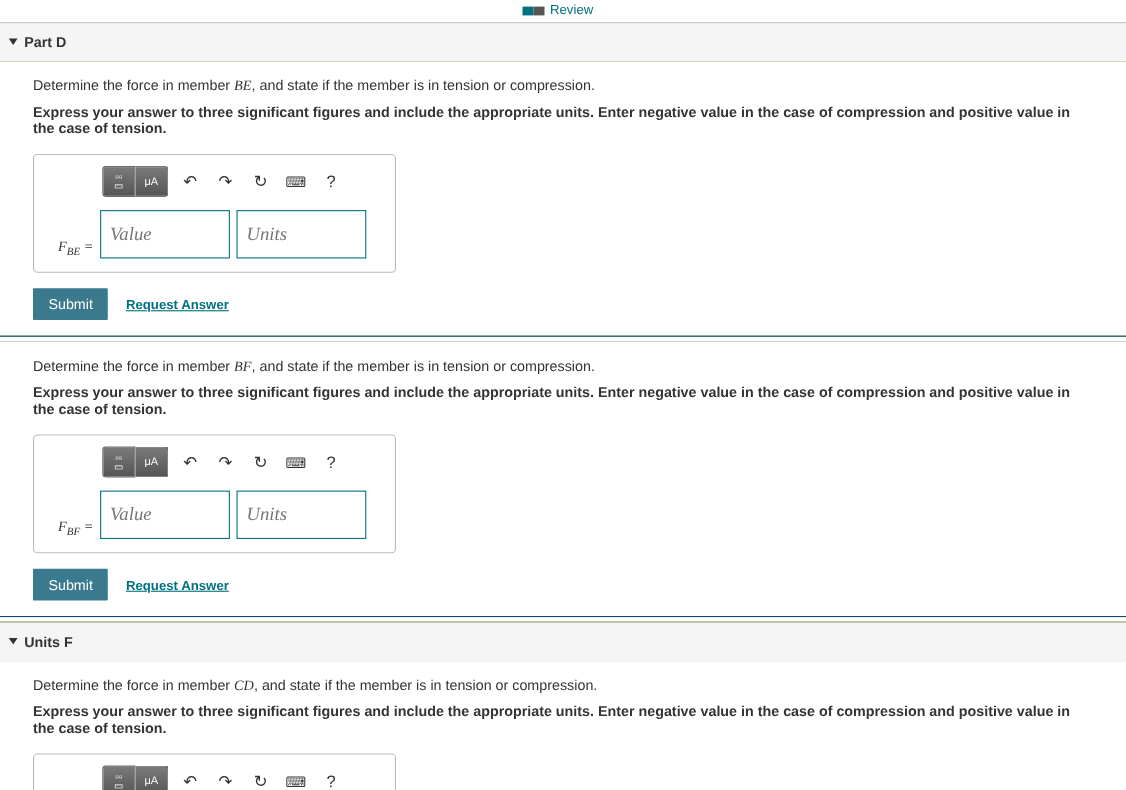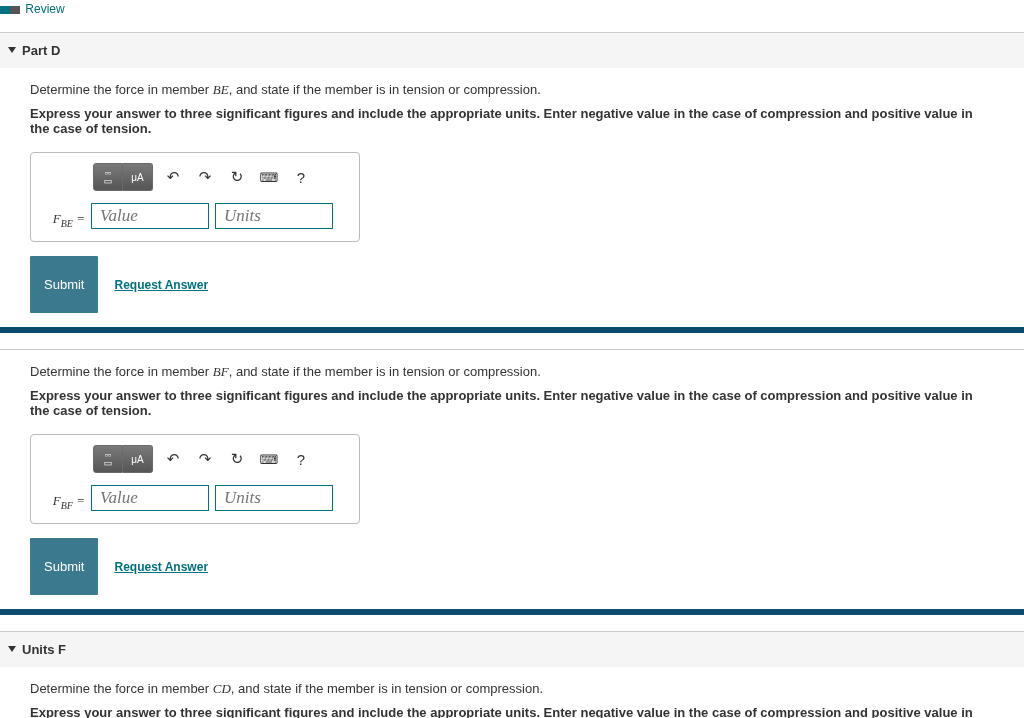--- a/index.html
+++ b/index.html
@@ -4,39 +4,39 @@
   <style>
     * { box-sizing: border-box; margin: 0; padding: 0; }
     body {
       font-family: Arial, Helvetica, sans-serif;
       font-size: 13px;
       color: #333;
       background: #fff;
       width: 1024px;
     }
     .top-bar {
-      text-align: left;
+      text-align: center;
       padding: 2px 10px 0 0;
       color: #00717f;
       font-size: 12px;
     }
     .top-bar .review-icon {
       display: inline-block;
       width: 10px;
       height: 8px;
       background: #00717f;
       margin-right: 2px;
       vertical-align: middle;
     }
     .top-bar .review-icon.r2 { background: #555; margin-left: -2px; }
     .part-section {
       border-top: 1px solid #ccc;
-      border-bottom: 6px solid #0c4a6e;
+      border-bottom: 1px solid #0c4a6e;
       background: #4d7c0f;
-      margin-top: 16px;
+      margin-top: 4px;
     }
     .part-header {
       padding: 10px 20px 10px 22px;
       font-size: 13px;
       font-weight: bold;
       color: #333;
       cursor: pointer;
       position: relative;
       background: #f5f5f5;
     }
@@ -121,41 +121,41 @@
     }
     .var-label {
       font-size: 13px;
       font-style: italic;
       font-family: 'Times New Roman', serif;
       min-width: 44px;
       text-align: right;
     }
     .var-label sub { font-size: 10px; font-style: italic; }
     .val-input, .unit-input {
-      height: 26px;
+      height: 44px;
       border: 1px solid #00717f;
       font-size: 17px;
       font-style: italic;
       font-family: 'Times New Roman', serif;
       color: #888;
       padding: 0 8px;
       background: #fff;
     }
     .val-input { width: 118px; }
     .unit-input { width: 118px; }
     .submit-row {
       display: flex;
       align-items: center;
       gap: 16px;
     }
     .submit-btn {
       background: #3b7a8e;
       color: #fff;
       border: none;
-      padding: 21px 14px;
+      padding: 7px 14px;
       font-size: 13px;
       cursor: pointer;
       border-radius: 1px;
     }
     .request-link {
       color: #00717f;
       font-size: 12px;
       font-weight: bold;
       text-decoration: underline;
       cursor: pointer;

